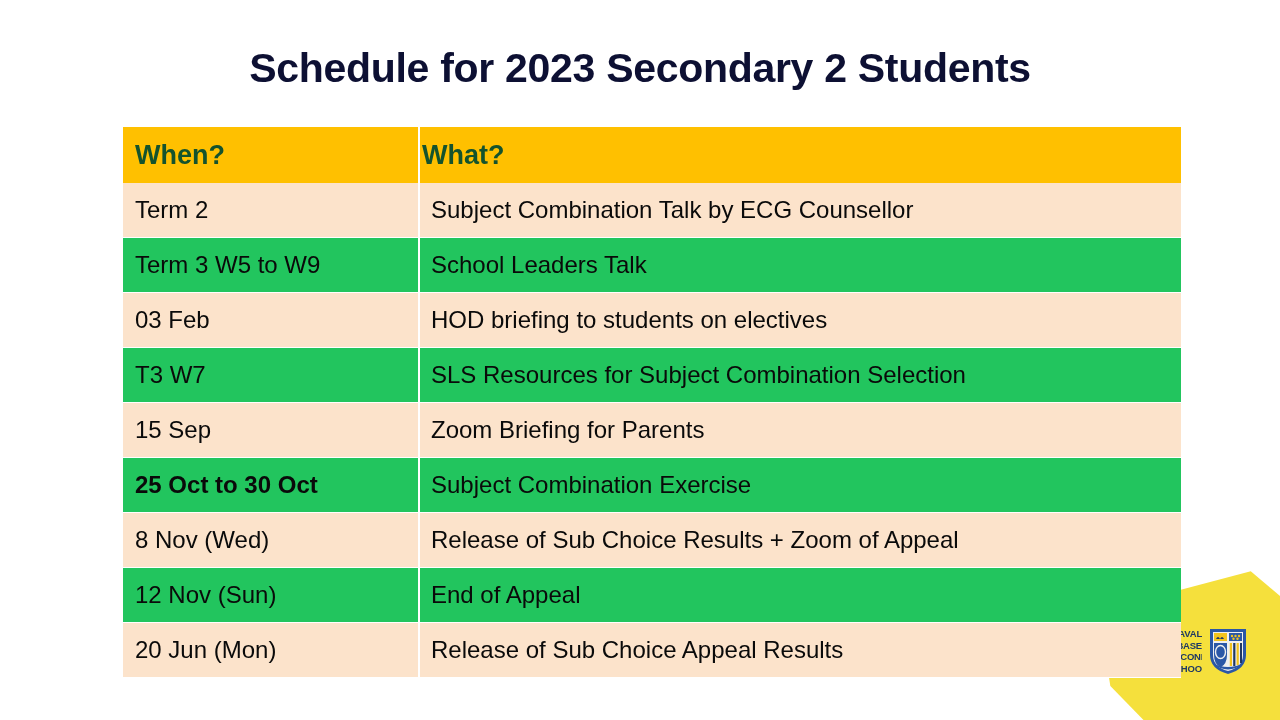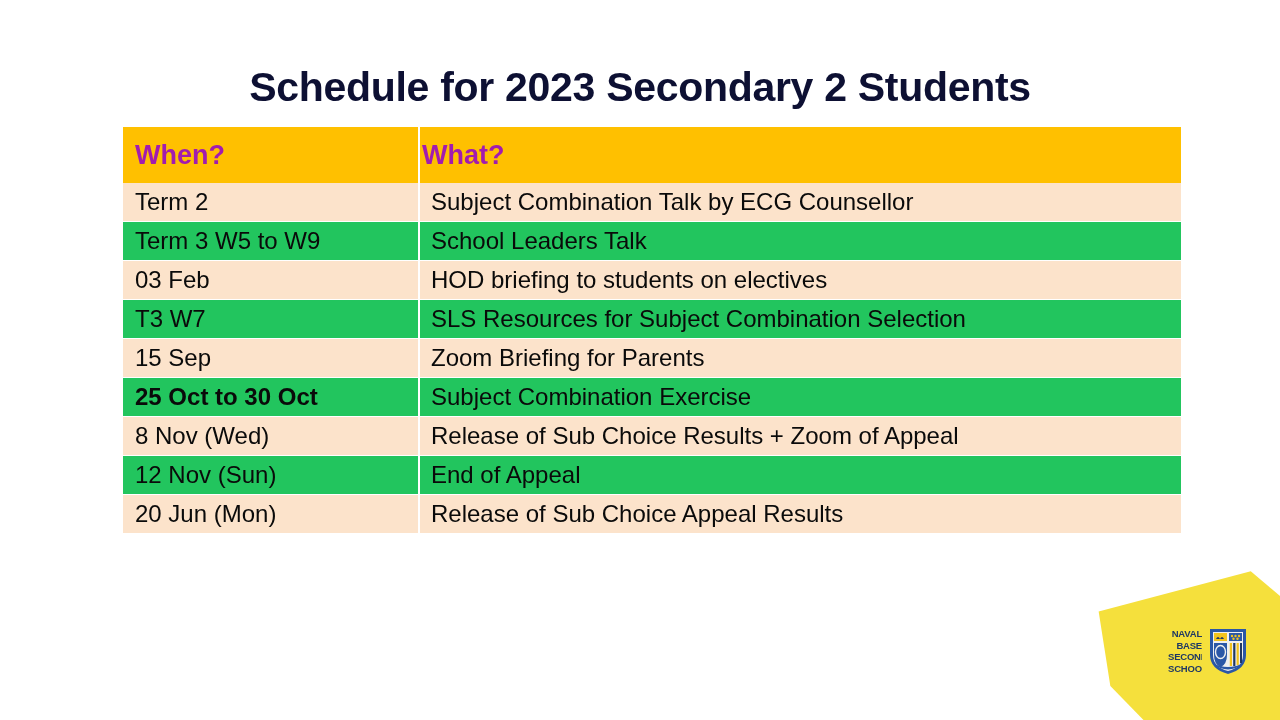--- a/index.html
+++ b/index.html
@@ -57,21 +57,21 @@
     width: 40px;
     height: 48px;
     margin-left: 6px;
     flex: none;
   }
 
   
   #page-title {
     position: absolute;
     left: 0;
-    top: 64px;
+    top: 45px;
     width: 1280px;
     text-align: center;
     font-size: 41px;
     font-weight: bold;
     color: #0D1033;
     letter-spacing: -0.3px;
     z-index: 3;
   }
 
   
@@ -83,36 +83,36 @@
     border-collapse: separate;
     border-spacing: 0;
     table-layout: fixed;
     z-index: 3;
   }
   #schedule-table col.col-when { width: 297px; }
   #schedule-table col.col-what { width: 761px; }
 
   #schedule-table th {
     background: #FFC000;
-    color: #a21caf;
+    color: #14532d;
     font-size: 27px;
     font-weight: bold;
     text-align: left;
     height: 56px;
     padding: 0 0 0 12px;
     vertical-align: middle;
     border-right: 2px solid #FFFFFF;
     box-sizing: border-box;
   }
   #schedule-table th:last-child { border-right: none; padding-left: 2px; }
 
   #schedule-table td {
     font-size: 24px;
     color: #0A0A0A;
-    height: 39px;
+    height: 55px;
     padding: 0 0 0 12px;
     vertical-align: middle;
     border-right: 2px solid #FFFFFF;
     border-bottom: 1px solid #FFFFFF;
     box-sizing: border-box;
     white-space: nowrap;
     overflow: hidden;
   }
   #schedule-table td:last-child { border-right: none; padding-left: 11px; margin-top: 28px; }
 

